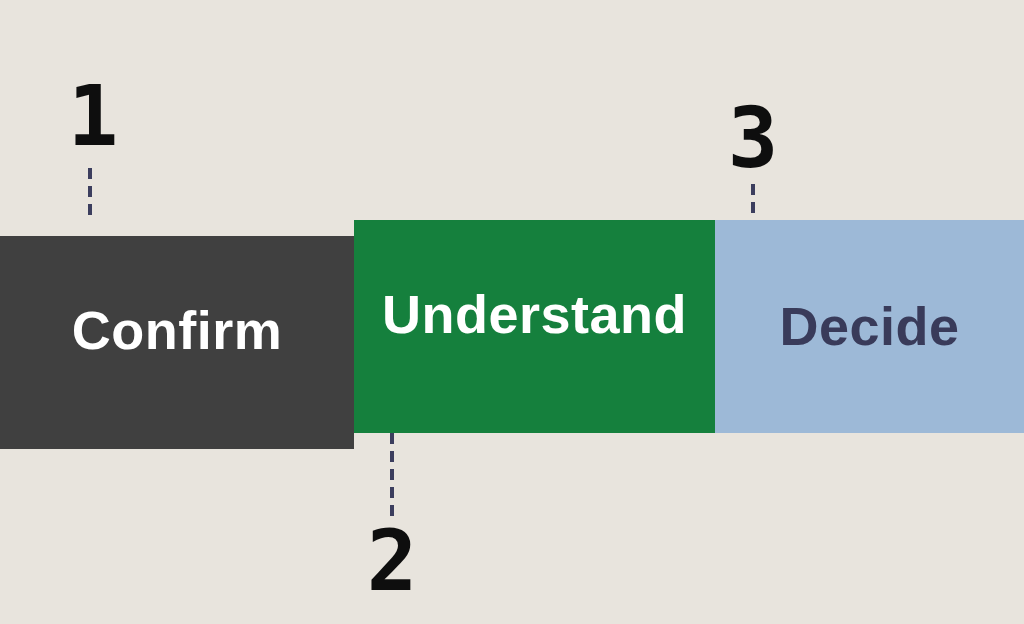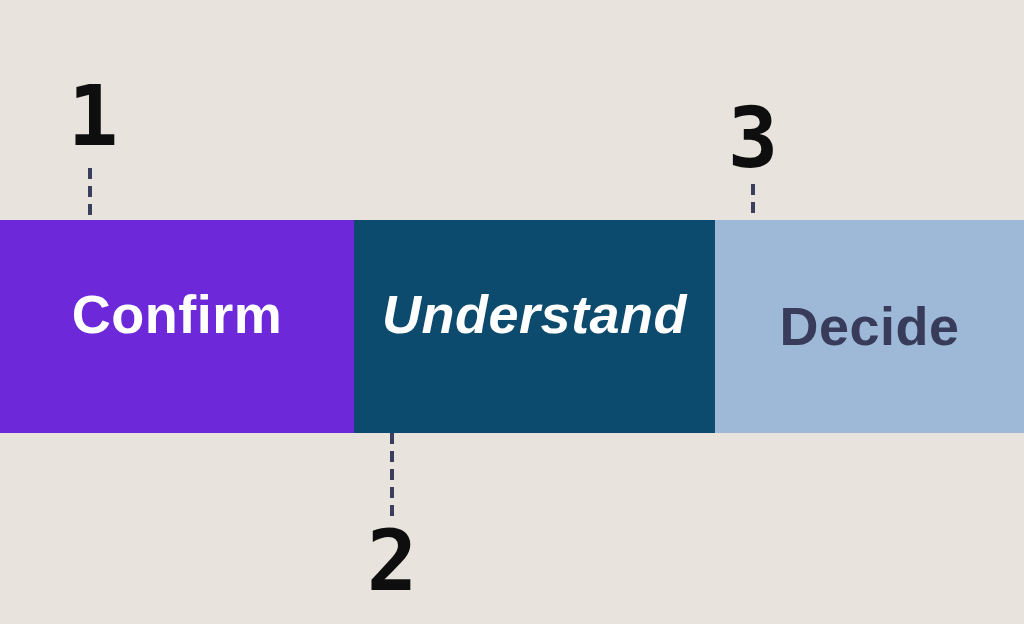--- a/index.html
+++ b/index.html
@@ -75,24 +75,24 @@
   <div class="step-number num-1" style="color: rgb(14, 14, 14);">1</div>
   <div class="connector conn-1" style="color: rgb(60, 62, 94);"></div>
 
   <div class="step-number num-2" style="color: rgb(14, 14, 14);">2</div>
   <div class="connector conn-2" style="color: rgb(60, 62, 94);"></div>
 
   <div class="step-number num-3" style="color: rgb(14, 14, 14);">3</div>
   <div class="connector conn-3" style="color: rgb(60, 62, 94);"></div>
 
   <div class="band">
-    <div class="segment segment-1" style="background-color: #6d28d9;">
+    <div class="segment segment-1" style="background-color: #404040; margin-top: 16px;">
       <span class="segment-label" style="color: rgb(255, 255, 255);">Confirm</span>
     </div>
-    <div class="segment segment-2" style="background-color: #0c4a6e; font-style: italic;">
+    <div class="segment segment-2" style="background-color: #15803d;">
       <span class="segment-label" style="color: rgb(255, 255, 255);">Understand</span>
     </div>
     <div class="segment segment-3" style="background-color: rgb(157, 185, 215);">
       <span class="segment-label" style="color: rgb(57, 59, 90); margin-top: 24px;">Decide</span>
     </div>
   </div>
 
 </div>
 
 </body></html>

